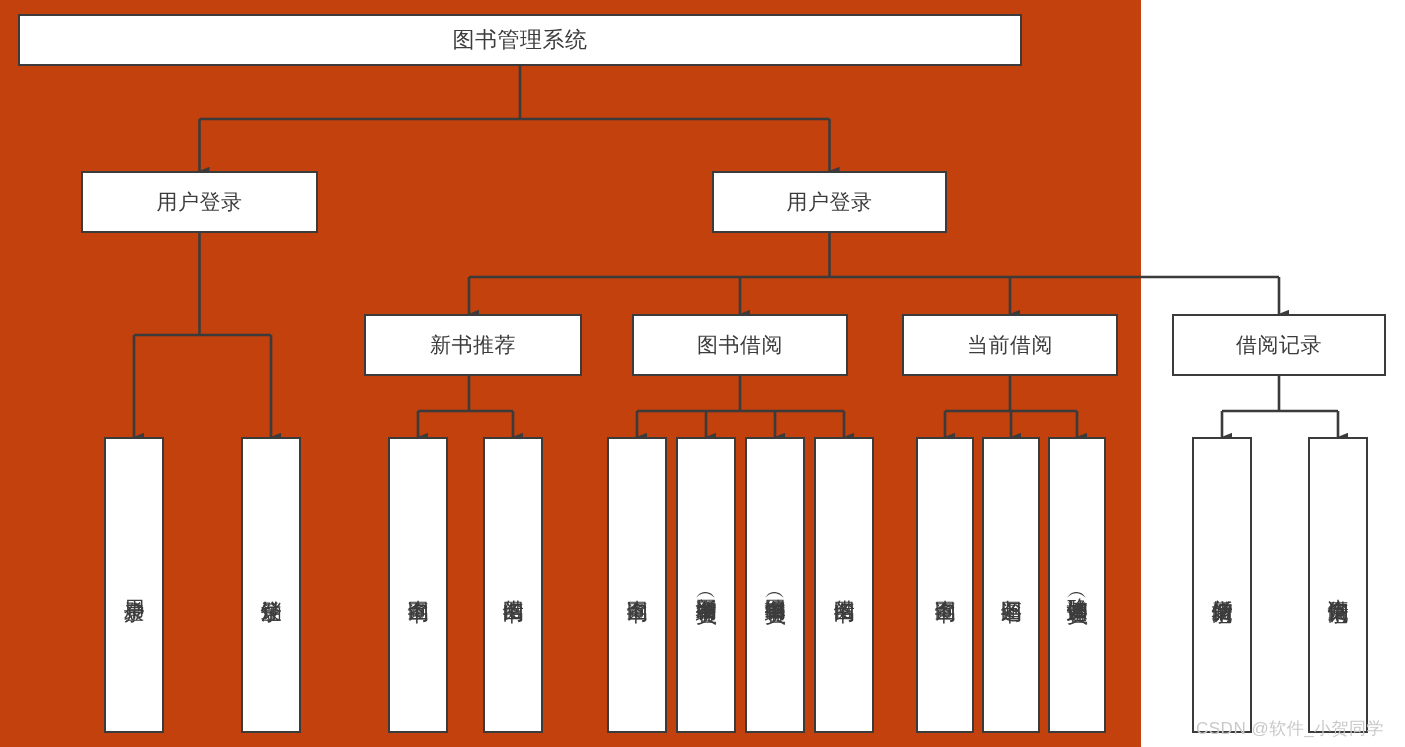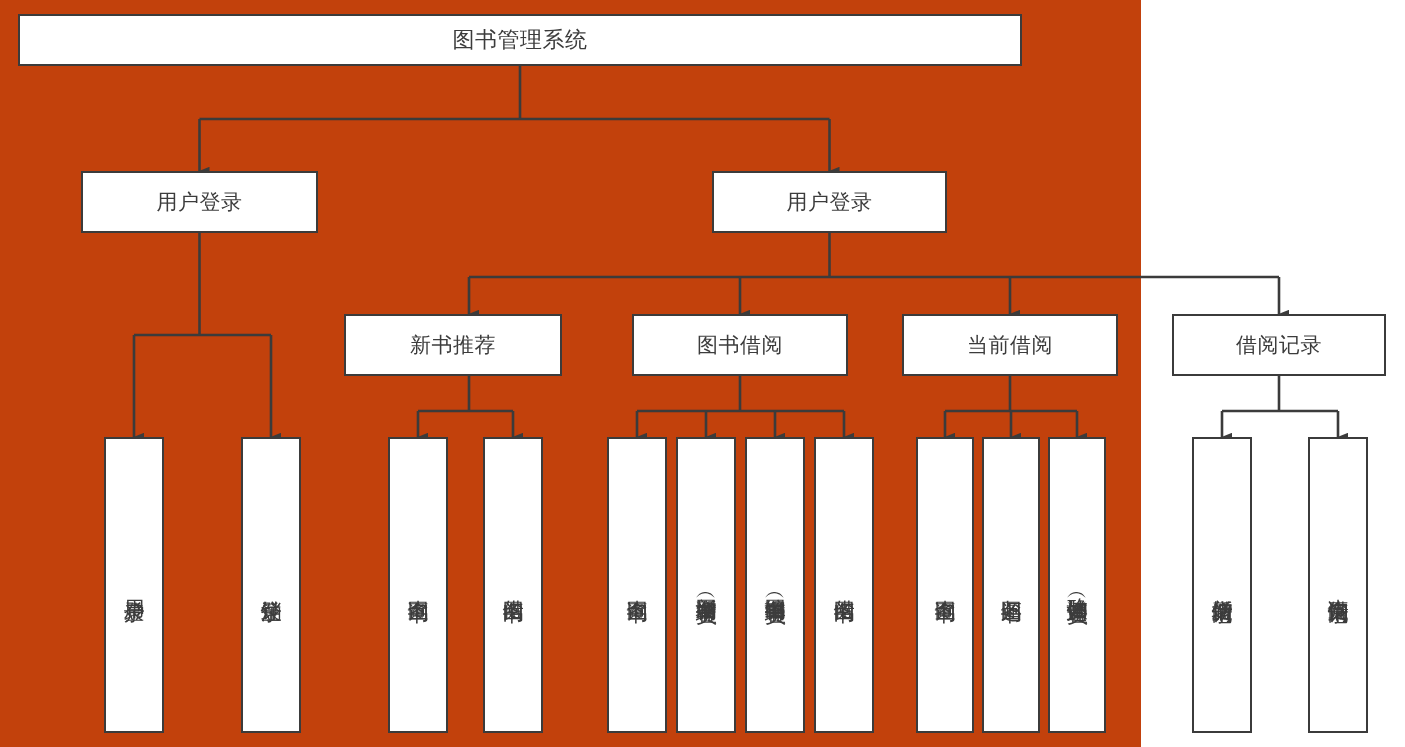--- a/index.html
+++ b/index.html
@@ -97,21 +97,21 @@
   <div id="node-layer">
       <div class="node root" style="left: 18px; top: 14px; width: 1004px; height: 52px;">
         <span class="label">图书管理系统</span>
       </div>
       <div class="node branch" style="left: 81px; top: 171px; width: 237px; height: 62px;">
         <span class="label">用户登录</span>
       </div>
       <div class="node branch" style="left: 712px; top: 171px; width: 235px; height: 62px;">
         <span class="label">用户登录</span>
       </div>
-      <div class="node branch" style="left: 344px; top: 314px; width: 218px; height: 62px;">
+      <div class="node branch" style="left: 364px; top: 314px; width: 218px; height: 62px;">
         <span class="label">新书推荐</span>
       </div>
       <div class="node branch" style="left: 632px; top: 314px; width: 216px; height: 62px; justify-content: center;">
         <span class="label">图书借阅</span>
       </div>
       <div class="node branch" style="left: 902px; top: 314px; width: 216px; height: 62px; align-items: center;">
         <span class="label">当前借阅</span>
       </div>
       <div class="node branch" style="left: 1172px; top: 314px; width: 214px; height: 62px;">
         <span class="label">借阅记录</span>
@@ -150,13 +150,14 @@
         <span class="label">确认归还（管理员）</span>
       </div>
       <div class="node leaf" style="left: 1192px; top: 437px; width: 60px; height: 296px;">
         <span class="label">新增借阅记录</span>
       </div>
       <div class="node leaf" style="left: 1308px; top: 437px; width: 60px; height: 296px;">
         <span class="label">查询借阅记录</span>
       </div>
     </div>
 
+  <div class="watermark" style="left:1196px; top:717px;">CSDN @软件_小贺同学</div>
 </div>
 
 </body></html>

